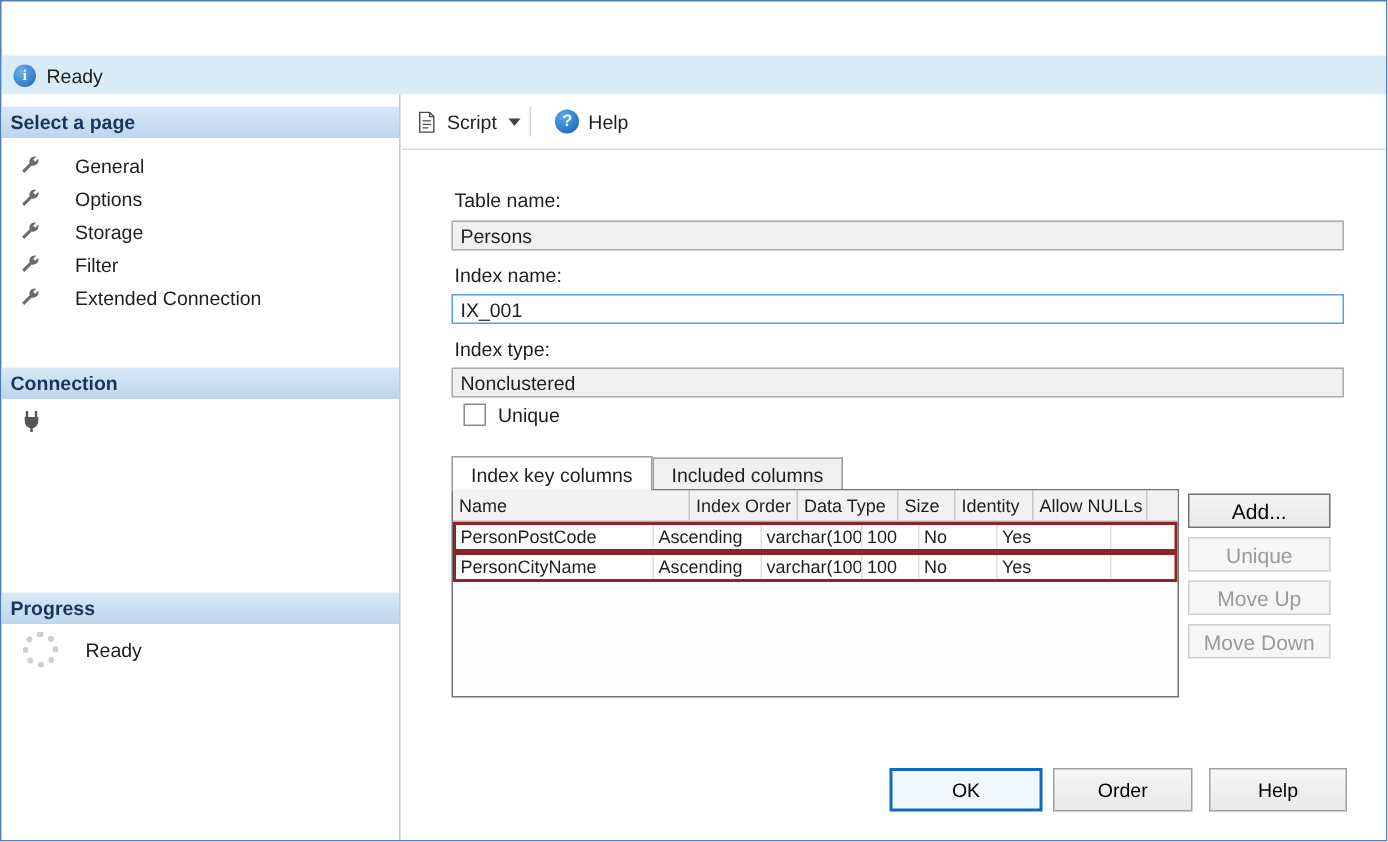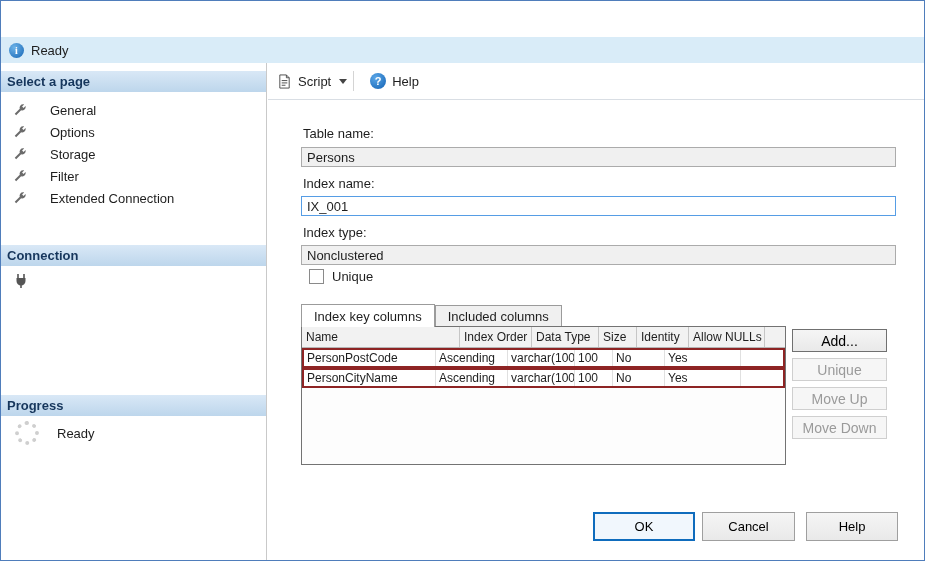--- a/index.html
+++ b/index.html
@@ -231,18 +231,18 @@
           <div class="gr-cell gr-fill"></div>
         </div>
       </div>
 
       <button class="side-btn" style="top:229px">Add...</button>
       <button class="side-btn disabled" style="top:258px" disabled="">Unique</button>
       <button class="side-btn disabled" style="top:287px" disabled="">Move Up</button>
       <button class="side-btn disabled" style="top:316px" disabled="">Move Down</button>
 
       <button class="footer-btn btn-ok">OK</button>
-      <button class="footer-btn btn-cancel">Cancel</button>
+      <button class="footer-btn btn-cancel">Order</button>
       <button class="footer-btn btn-help">Help</button>
 
     </div>
   </div>
 </div>
 
 </body></html>

